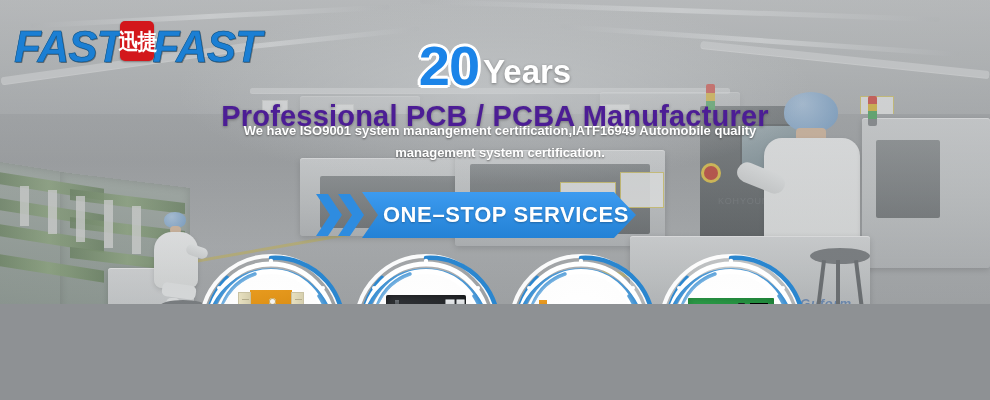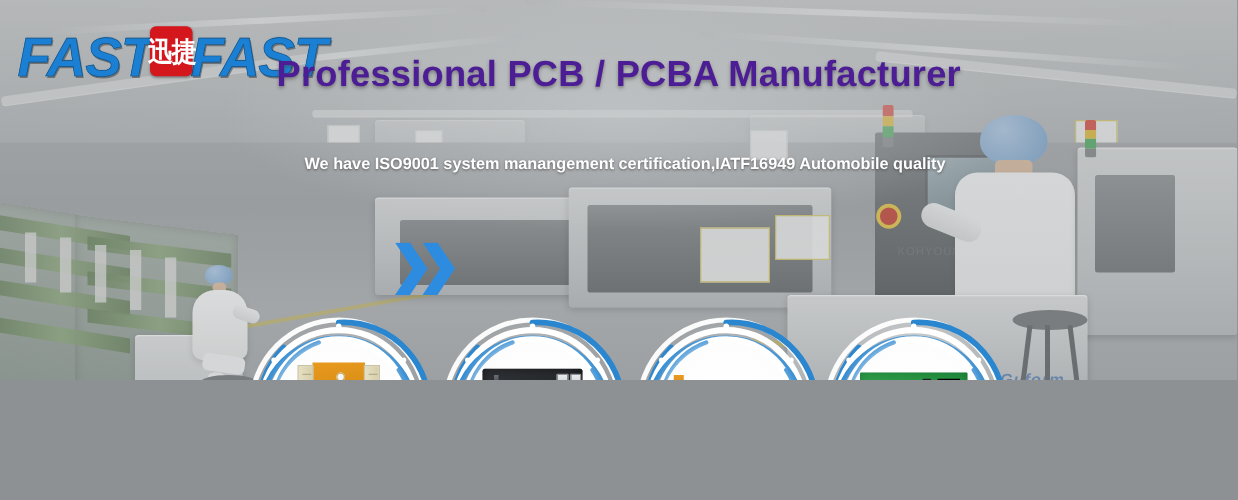--- a/index.html
+++ b/index.html
@@ -337,30 +337,38 @@
 
   <div class="logo">
     <span class="logo-text logo-fast">FAST</span>
     <span class="logo-seal">
       <span>迅捷</span>
     </span>
     <span class="logo-text logo-pcba">FAST</span>
   </div>
 
   <div class="headline">
+    <div class="h-years">
+      <span class="h-20">20</span>
+      <span class="h-yearsword">Years</span>
+    </div>
     <div class="h-sub">Professional  PCB / PCBA Manufacturer</div>
   </div>
 
   <div class="para">
     <p>We have ISO9001 system manangement certification,IATF16949 Automobile quality</p>
+    <p>management system certification.</p>
   </div>
 
   <div class="onestop">
     <div class="chev c1"></div>
     <div class="chev c2"></div>
+    <div class="arrow-bar">
+      <span>ONE–STOP SERVICES</span>
+    </div>
   </div>
 
   <div class="circles">
 
     <div class="circle-wrap p1">
       <svg class="ring-svg" viewBox="0 0 148 148">
         <circle cx="74" cy="74" r="70" fill="none" stroke="#ffffff" stroke-width="4" opacity=".95"></circle>
         <path d="M74 6 A68 68 0 1 1 30 26" fill="none" stroke="#2a86cf" stroke-width="4.5" stroke-linecap="round"></path>
         <circle cx="74" cy="74" r="62" fill="none" stroke="#ffffff" stroke-width="5"></circle>
         <path d="M20 112 A62 62 0 1 1 124 116" fill="none" stroke="#2a86cf" stroke-width="4" stroke-linecap="round"></path>

